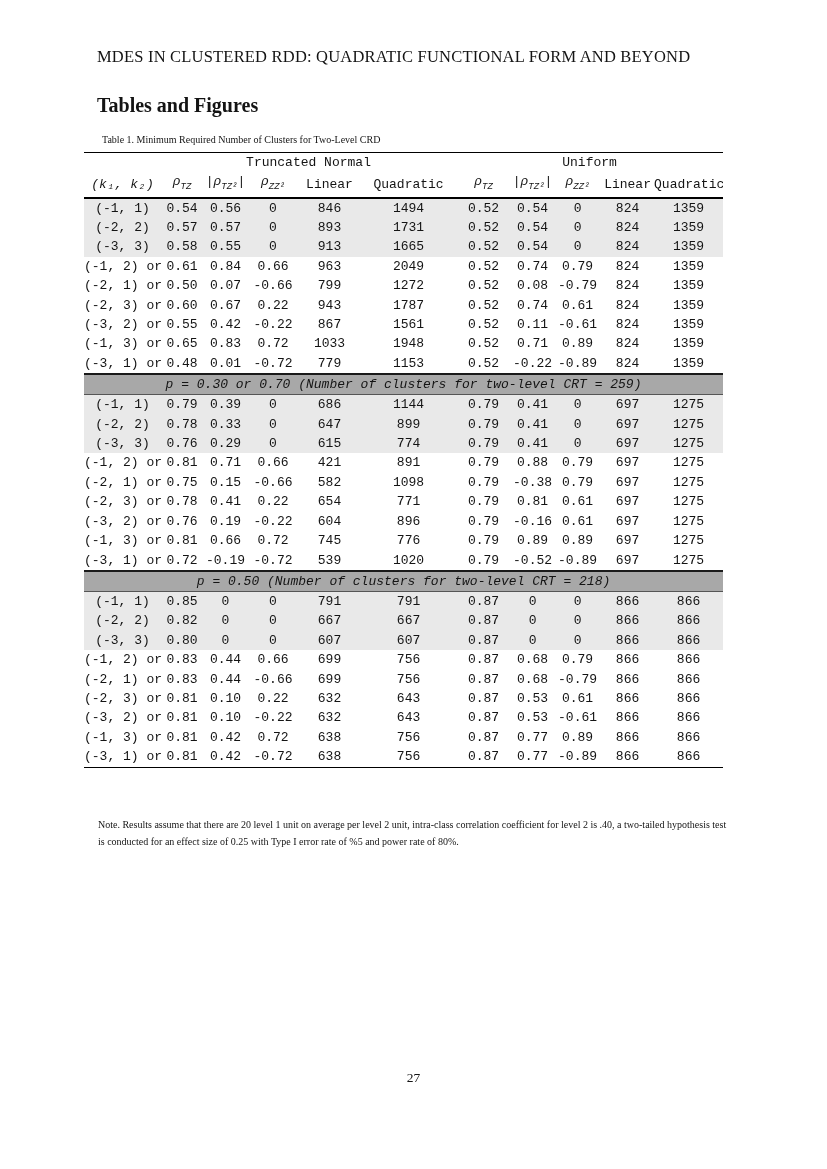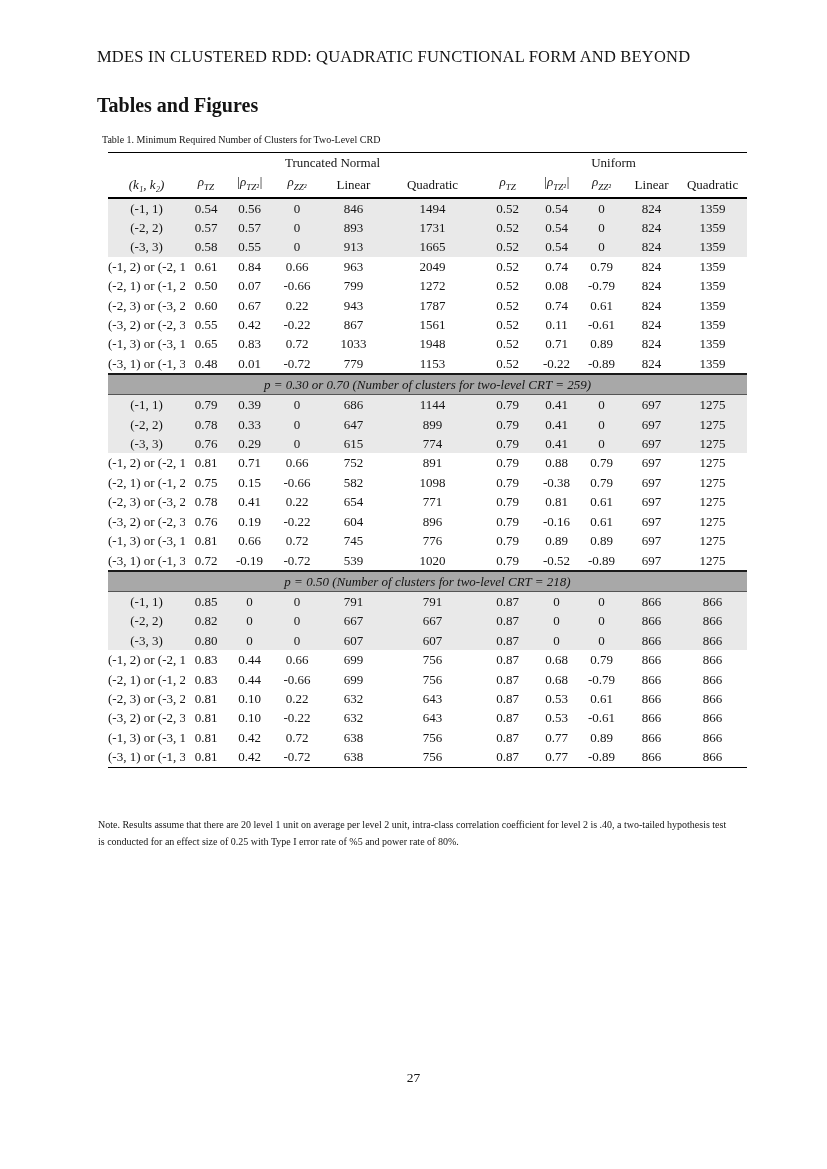--- a/index.html
+++ b/index.html
@@ -17,27 +17,28 @@
   }
   .section-heading{
     position:absolute;left:97px;top:94px;
     font-size:20px;font-weight:bold;
   }
   .table-caption{
     position:absolute;left:102px;top:134px;
     font-size:10px;
   }
   table.crd{
-    position:absolute;left:108px;top:152px;
+    position:absolute;left:84px;top:152px;
     width:639px;
     border-collapse:collapse;
     table-layout:fixed;
     font-size:13px;
     border-top:1.6px solid #000;
     border-bottom:1.6px solid #000;
+    font-family:Liberation Mono, monospace;
   }
   table.crd th, table.crd td{
     font-weight:normal;
     text-align:center;
     padding:0;
     height:19px;
     line-height:19px;
     overflow:hidden;
     white-space:nowrap;
   }
@@ -275,21 +276,21 @@
           <td>0.41</td>
           <td>0</td>
           <td>697</td>
           <td>1275</td>
         </tr>
         <tr class="data-row">
           <td>(-1, 2) or (-2, 1)</td>
           <td>0.81</td>
           <td>0.71</td>
           <td>0.66</td>
-          <td>752</td>
+          <td>421</td>
           <td>891</td>
           <td>0.79</td>
           <td>0.88</td>
           <td>0.79</td>
           <td>697</td>
           <td>1275</td>
         </tr>
         <tr class="data-row">
           <td>(-2, 1) or (-1, 2)</td>
           <td>0.75</td>

